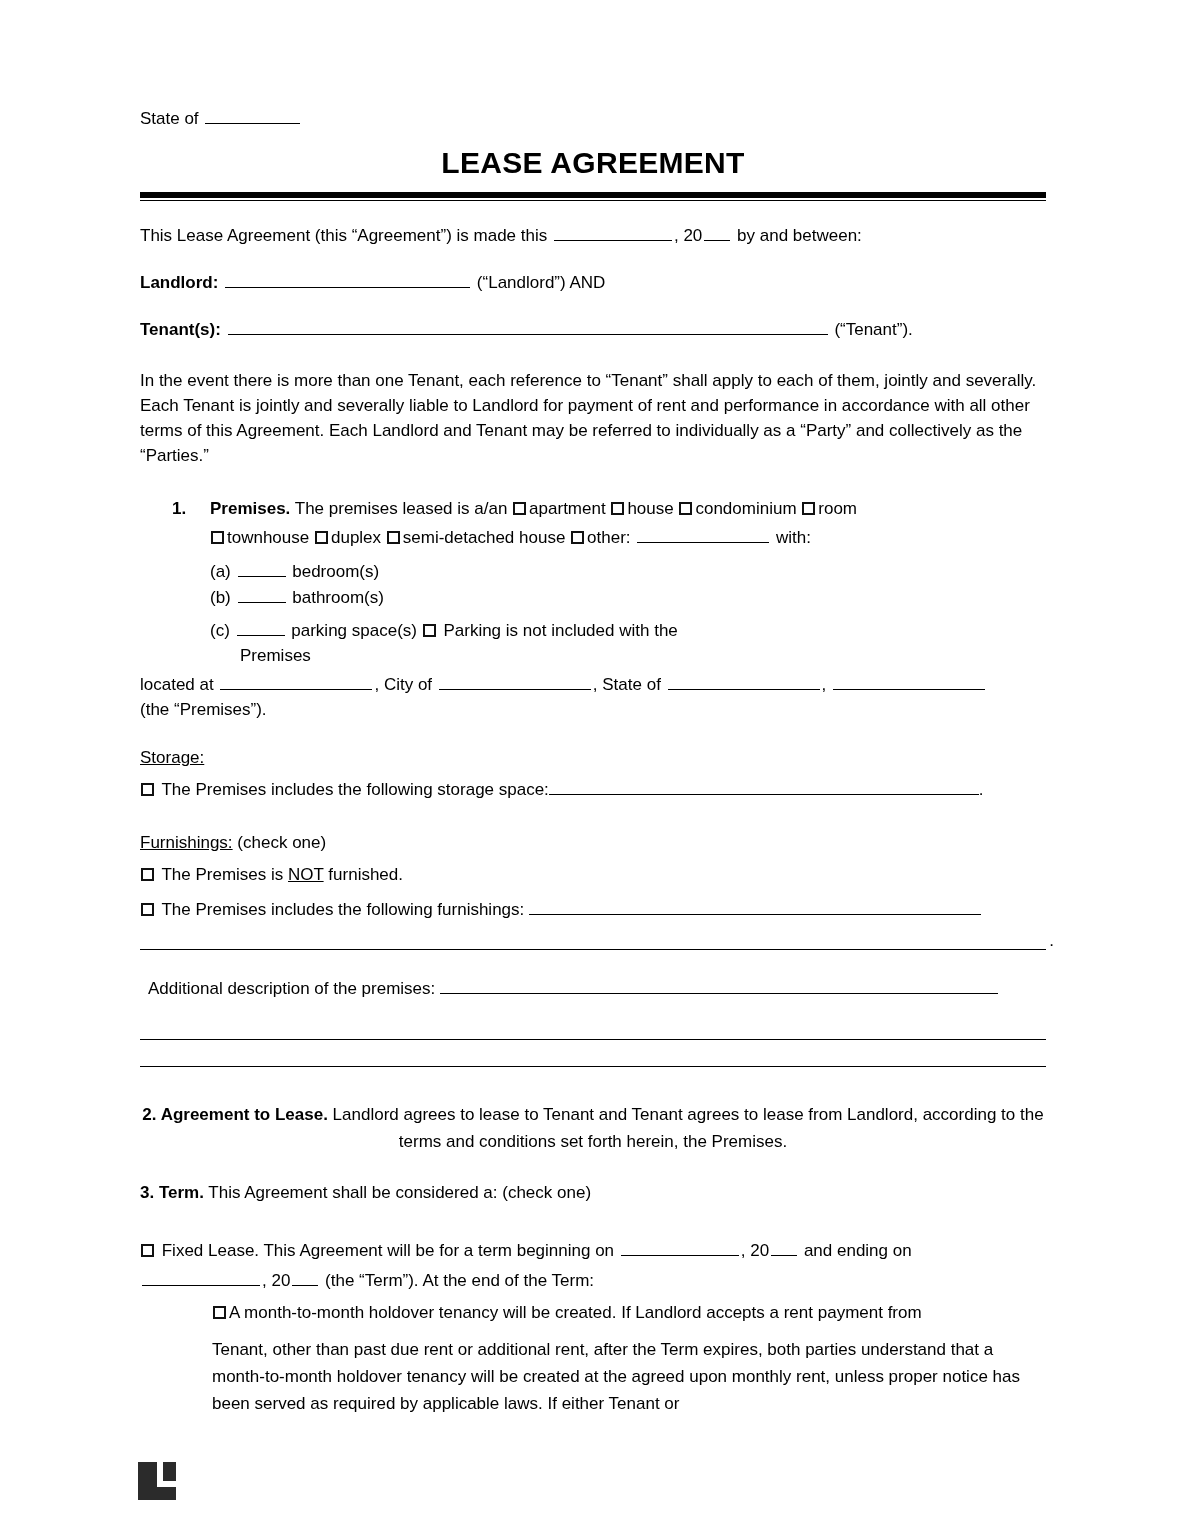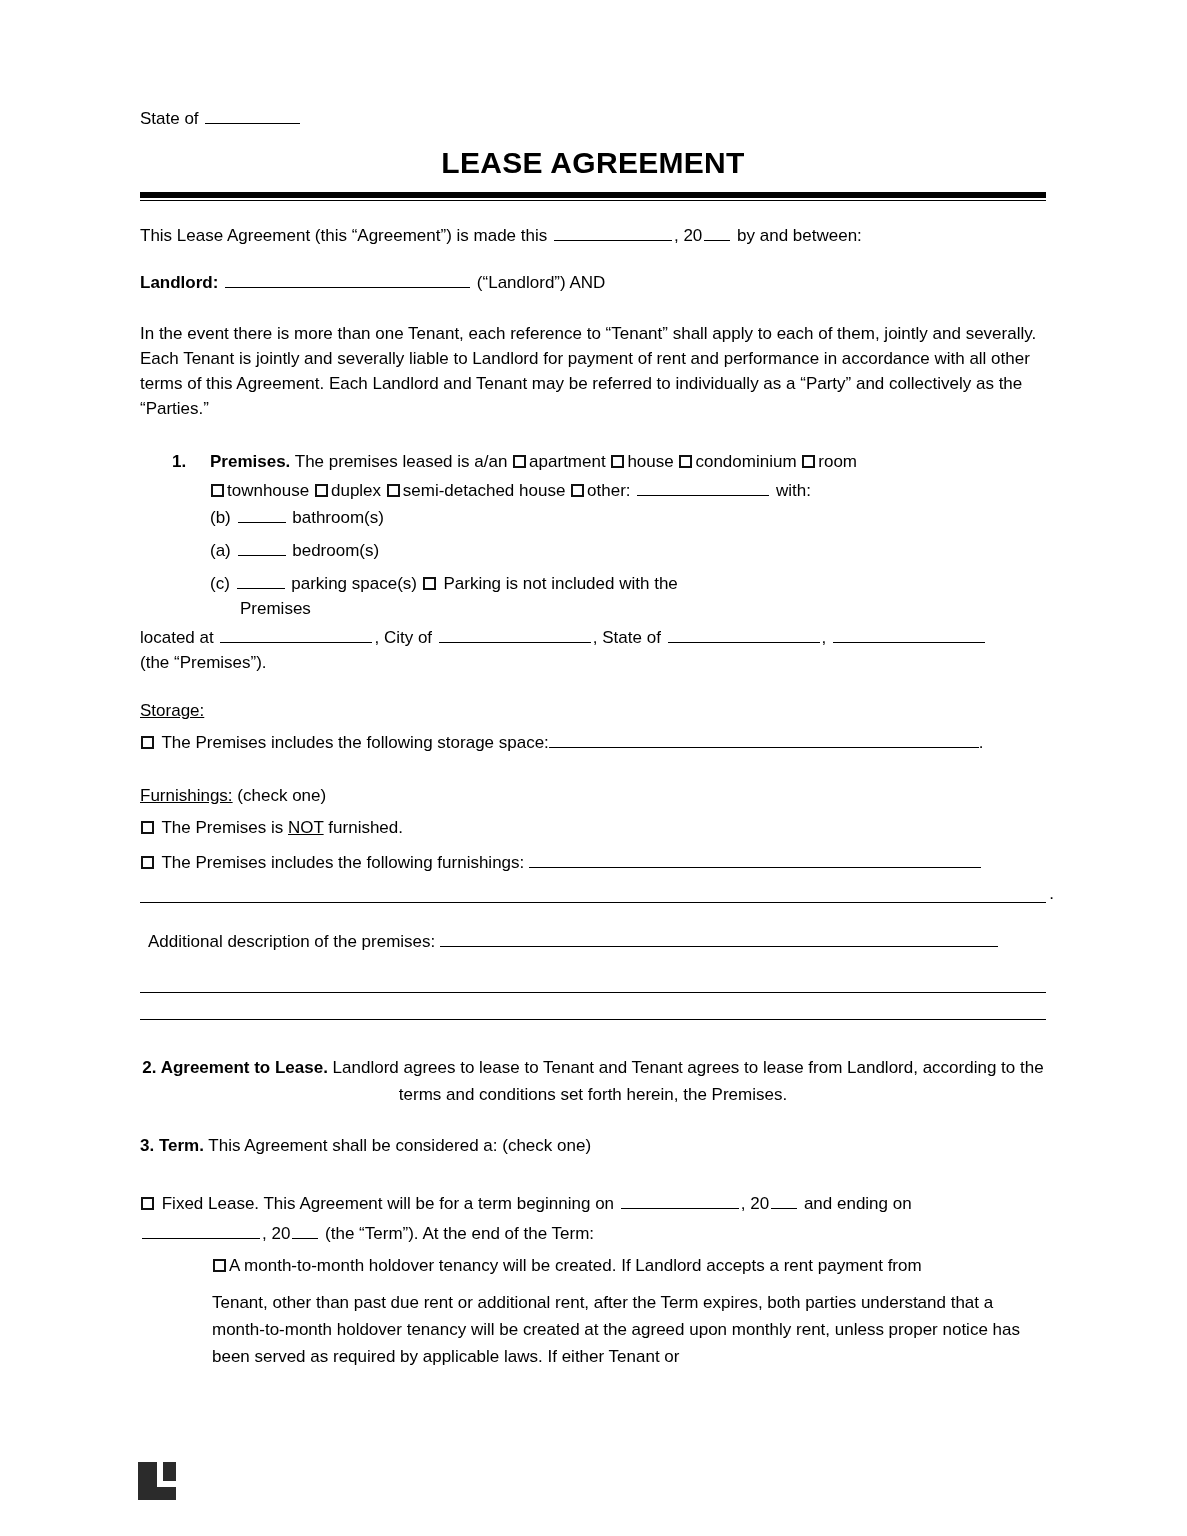--- a/index.html
+++ b/index.html
@@ -236,20 +236,25 @@
       <span class="blank bl-110"></span><span>, 20</span><span class="blank bl-24"></span>
       <span>by and between:</span>
     </div>
 
     <div class="para">
       <span class="b">Landlord:</span>
       <span class="blank bl-245"></span>
       <span>(“Landlord”) AND</span>
     </div>
 
+    <div class="para">
+      <span class="b">Tenant(s):</span>
+      <span class="blank" style="width:600px"></span>
+      <span>(“Tenant”).</span>
+    </div>
 
     <div class="para" style="margin-top:26px">In the event there is more than one Tenant, each reference to “Tenant” shall apply to each of them, jointly and severally. Each Tenant is jointly and severally liable to Landlord for payment of rent and performance in accordance with all other terms of this Agreement. Each Landlord and Tenant may be referred to individually as a “Party” and collectively as the “Parties.”</div>
 
     <div class="sec1">
       <div class="sec1-head">
         <span class="sec1-num">1.</span>
         <span class="b">Premises.</span>
         <span>The premises leased is a/an</span>
         <span class="cbx"></span><span>apartment</span>
         <span class="cbx"></span><span>house</span>
@@ -259,30 +264,30 @@
 
       <div class="sec1-line2">
         <span class="cbx"></span><span>townhouse</span>
         <span class="cbx"></span><span>duplex</span>
         <span class="cbx"></span><span>semi-detached house</span>
         <span class="cbx"></span><span>other:</span>
         <span class="blank bl-130"></span>
         <span>with:</span>
       </div>
 
+      <div class="sub-item spaced">
+        <span>(a)</span>
+        <span class="blank bl-45"></span>
+        <span>bedroom(s)</span>
+      </div>
+
       <div class="sub-item">
         <span>(b)</span>
         <span class="blank bl-45"></span>
         <span>bathroom(s)</span>
-      </div>
-
-      <div class="sub-item spaced">
-        <span>(a)</span>
-        <span class="blank bl-45"></span>
-        <span>bedroom(s)</span>
       </div>
 
       <div class="sub-item spaced">
         <span>(c)</span>
         <span class="blank bl-45"></span>
         <span>parking space(s)</span>
         <span class="cbx"></span>
         <span>Parking is not included with the</span>
       </div>
       <div class="sub-cont">Premises</div>

